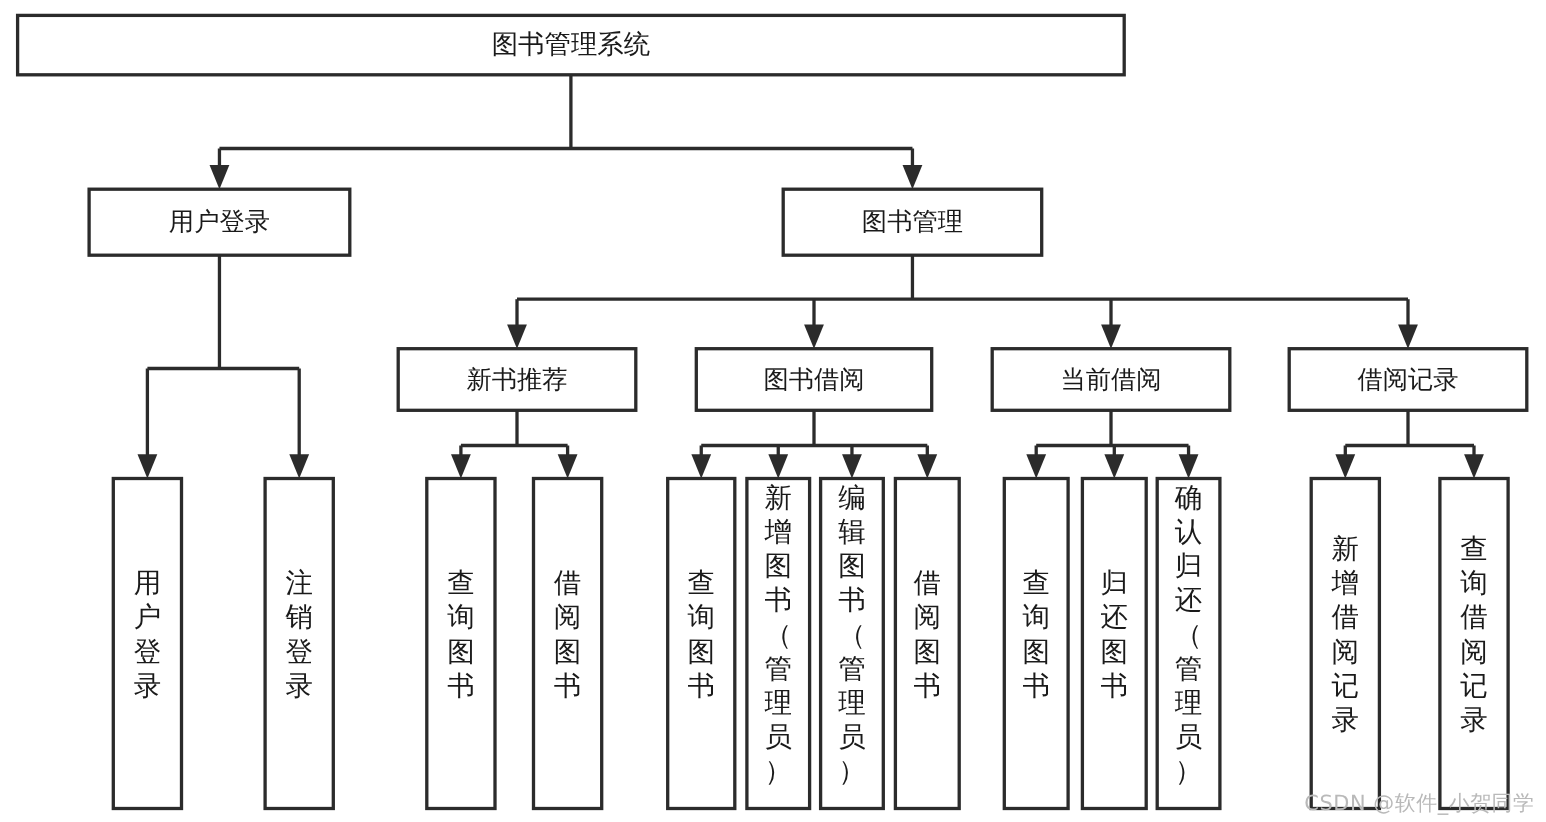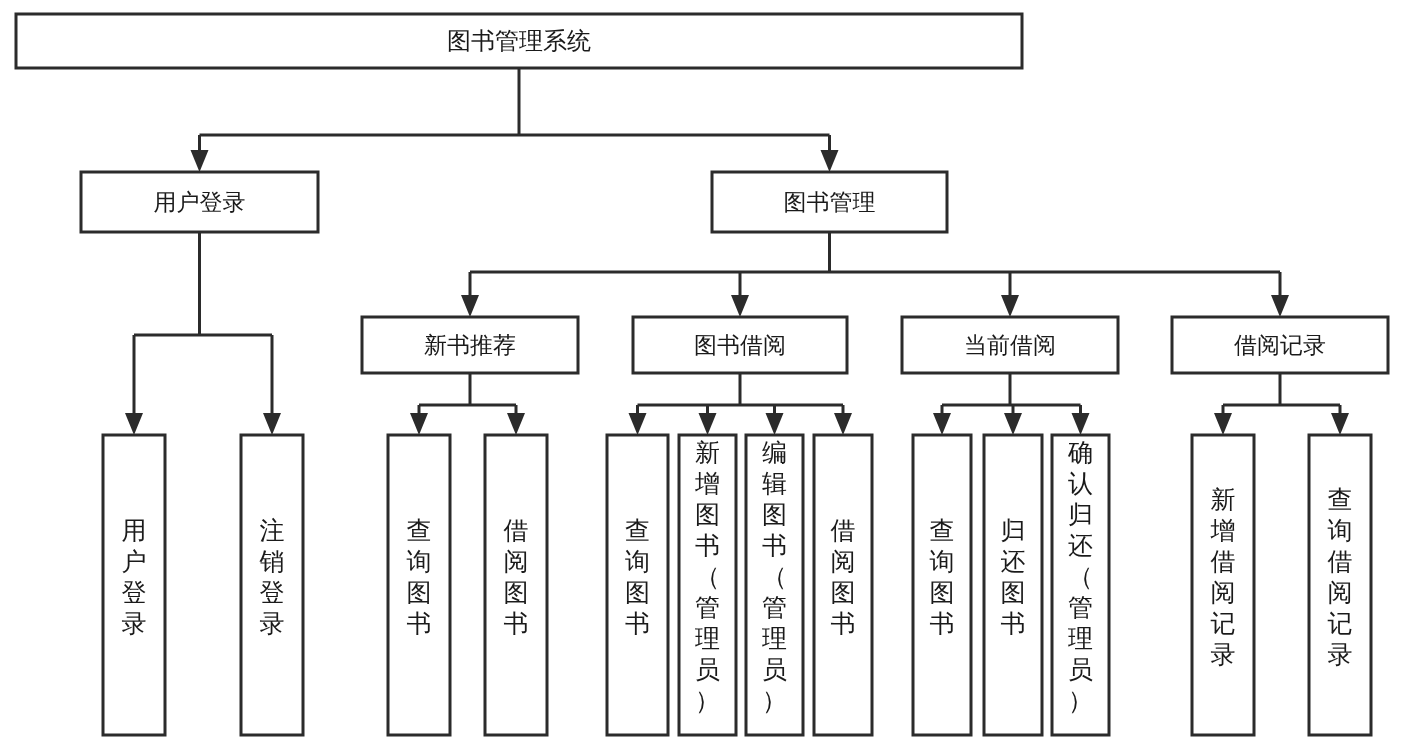--- a/index.html
+++ b/index.html
@@ -208,13 +208,14 @@
         <g>
           <rect x="1192" y="435" width="62" height="300" class="node-rect"></rect>
           <text x="1223" y="507.5" class="vertical-label"><tspan x="1223" dy="0">新</tspan><tspan x="1223" dy="31">增</tspan><tspan x="1223" dy="31">借</tspan><tspan x="1223" dy="31">阅</tspan><tspan x="1223" dy="31">记</tspan><tspan x="1223" dy="31">录</tspan></text>
         </g>
         <g>
           <rect x="1309" y="435" width="62" height="300" class="node-rect"></rect>
           <text x="1340" y="507.5" class="vertical-label"><tspan x="1340" dy="0">查</tspan><tspan x="1340" dy="31">询</tspan><tspan x="1340" dy="31">借</tspan><tspan x="1340" dy="31">阅</tspan><tspan x="1340" dy="31">记</tspan><tspan x="1340" dy="31">录</tspan></text>
         </g>
       </g>
   </svg>
+  <div class="watermark">CSDN @软件_小贺同学</div>
 </div>
 
 </body></html>

